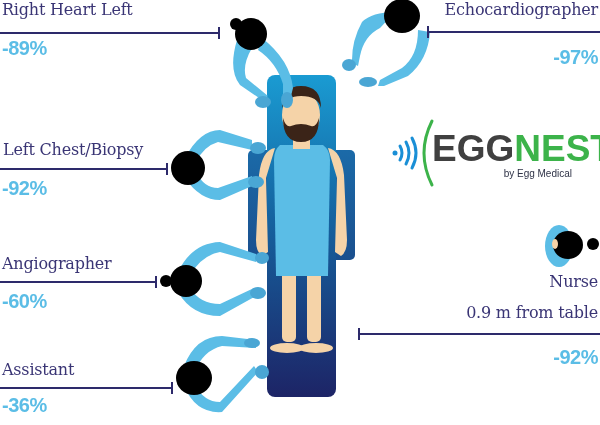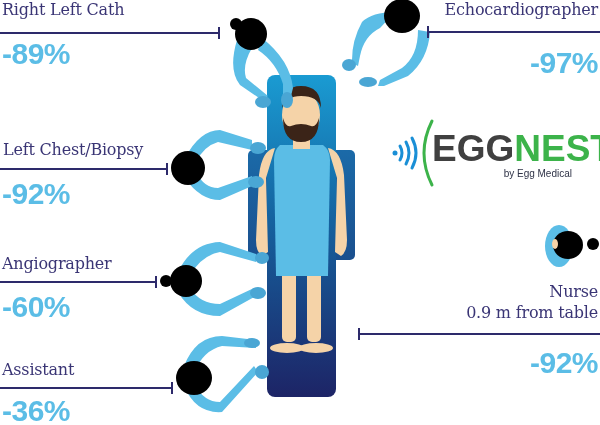--- a/index.html
+++ b/index.html
@@ -1,18 +1,18 @@
 <!DOCTYPE html>
 <html><head>
 <meta charset="utf-8">
 <style>
   html, body { margin: 0; padding: 0; background: #ffffff; }
   body { width: 600px; height: 425px; position: relative; overflow: hidden; font-family: "DejaVu Serif", serif; }
   .label { position: absolute; font-family: "DejaVu Serif", serif; font-size: 16px; color: #3a3575; white-space: nowrap; letter-spacing: -0.2px; font-weight: 300; }
-  .pct { position: absolute; font-family: "Liberation Sans", sans-serif; font-weight: bold; font-size: 30px; color: #5bbde6; white-space: nowrap; letter-spacing: -0.5px; }
+  .pct { position: absolute; font-family: "Liberation Sans", sans-serif; font-weight: bold; font-size: 20px; color: #5bbde6; white-space: nowrap; letter-spacing: -0.5px; }
   .line { position: absolute; height: 2px; background: #2d2a6b; }
   .tick { position: absolute; width: 2px; height: 12px; background: #2d2a6b; }
   .right { text-align: right; }
   svg { position: absolute; left: 0; top: 0; }
   .logo { position: absolute; left: 386px; top: 118px; width: 192px; height: 70px; }
   .logo-text { position: absolute; left: 46px; top: 10px; font-family: "Liberation Sans", sans-serif; font-weight: bold; font-size: 37px; letter-spacing: 0px; }
   .logo-egg { color: #404040; }
   .logo-nest { color: #3cb34a; }
   .logo-sub { position: absolute; right: 6px; top: 50px; font-family: "Liberation Sans", sans-serif; font-size: 10px; color: #2f3347; padding-left: 44px; }
 </style>
@@ -99,21 +99,21 @@
   </g>
 
   <g>
     <ellipse cx="559" cy="246" rx="14" ry="21" fill="#5bbde6"></ellipse>
     <ellipse cx="568" cy="245" rx="15" ry="14" fill="#000"></ellipse>
     <circle cx="593" cy="244" r="6" fill="#000"></circle>
     <ellipse cx="555" cy="244" rx="3" ry="5" fill="#f5d3a8"></ellipse>
   </g>
 </svg>
 
-<div class="label" style="left:2px; top:0px;">Right Left Cath</div>
+<div class="label" style="left:2px; top:0px;">Right Heart Left</div>
 <div class="line" style="left:0; top:32px; width:218px;"></div>
 <div class="tick" style="left:218px; top:27px;"></div>
 <div class="pct" style="left:2px; top:37px;">-89%</div>
 
 <div class="label right" style="right:2px; top:0px;">Echocardiographer</div>
 <div class="tick" style="left:427px; top:26px;"></div>
 <div class="line" style="left:427px; top:31px; width:173px;"></div>
 <div class="pct right" style="right:2px; top:46px;">-97%</div>
 
 <div class="label" style="left:3px; top:140px;">Left Chest/Biopsy</div>
@@ -124,21 +124,21 @@
 <div class="label" style="left:2px; top:254px;">Angiographer</div>
 <div class="line" style="left:0; top:281px; width:156px;"></div>
 <div class="tick" style="left:155px; top:276px;"></div>
 <div class="pct" style="left:2px; top:290px;">-60%</div>
 
 <div class="label" style="left:2px; top:360px;">Assistant</div>
 <div class="line" style="left:0; top:387px; width:172px;"></div>
 <div class="tick" style="left:171px; top:382px;"></div>
 <div class="pct" style="left:2px; top:394px;">-36%</div>
 
-<div class="label right" style="right:2px; top:282px;">Nurse</div>
+<div class="label right" style="right:2px; top:272px;">Nurse</div>
 <div class="label right" style="right:2px; top:303px;">0.9 m from table</div>
 <div class="tick" style="left:358px; top:328px;"></div>
 <div class="line" style="left:358px; top:333px; width:242px;"></div>
 <div class="pct right" style="right:2px; top:346px;">-92%</div>
 
 <div class="logo">
   <svg width="60" height="70" viewBox="0 0 60 70">
     <circle cx="9" cy="35" r="2.5" fill="#1a8fd6"></circle>
     <path d="M14 28 Q18 35 14 42" stroke="#1a8fd6" stroke-width="3" fill="none" stroke-linecap="round"></path>
     <path d="M20 24 Q26 35 20 46" stroke="#1a8fd6" stroke-width="3" fill="none" stroke-linecap="round"></path>

